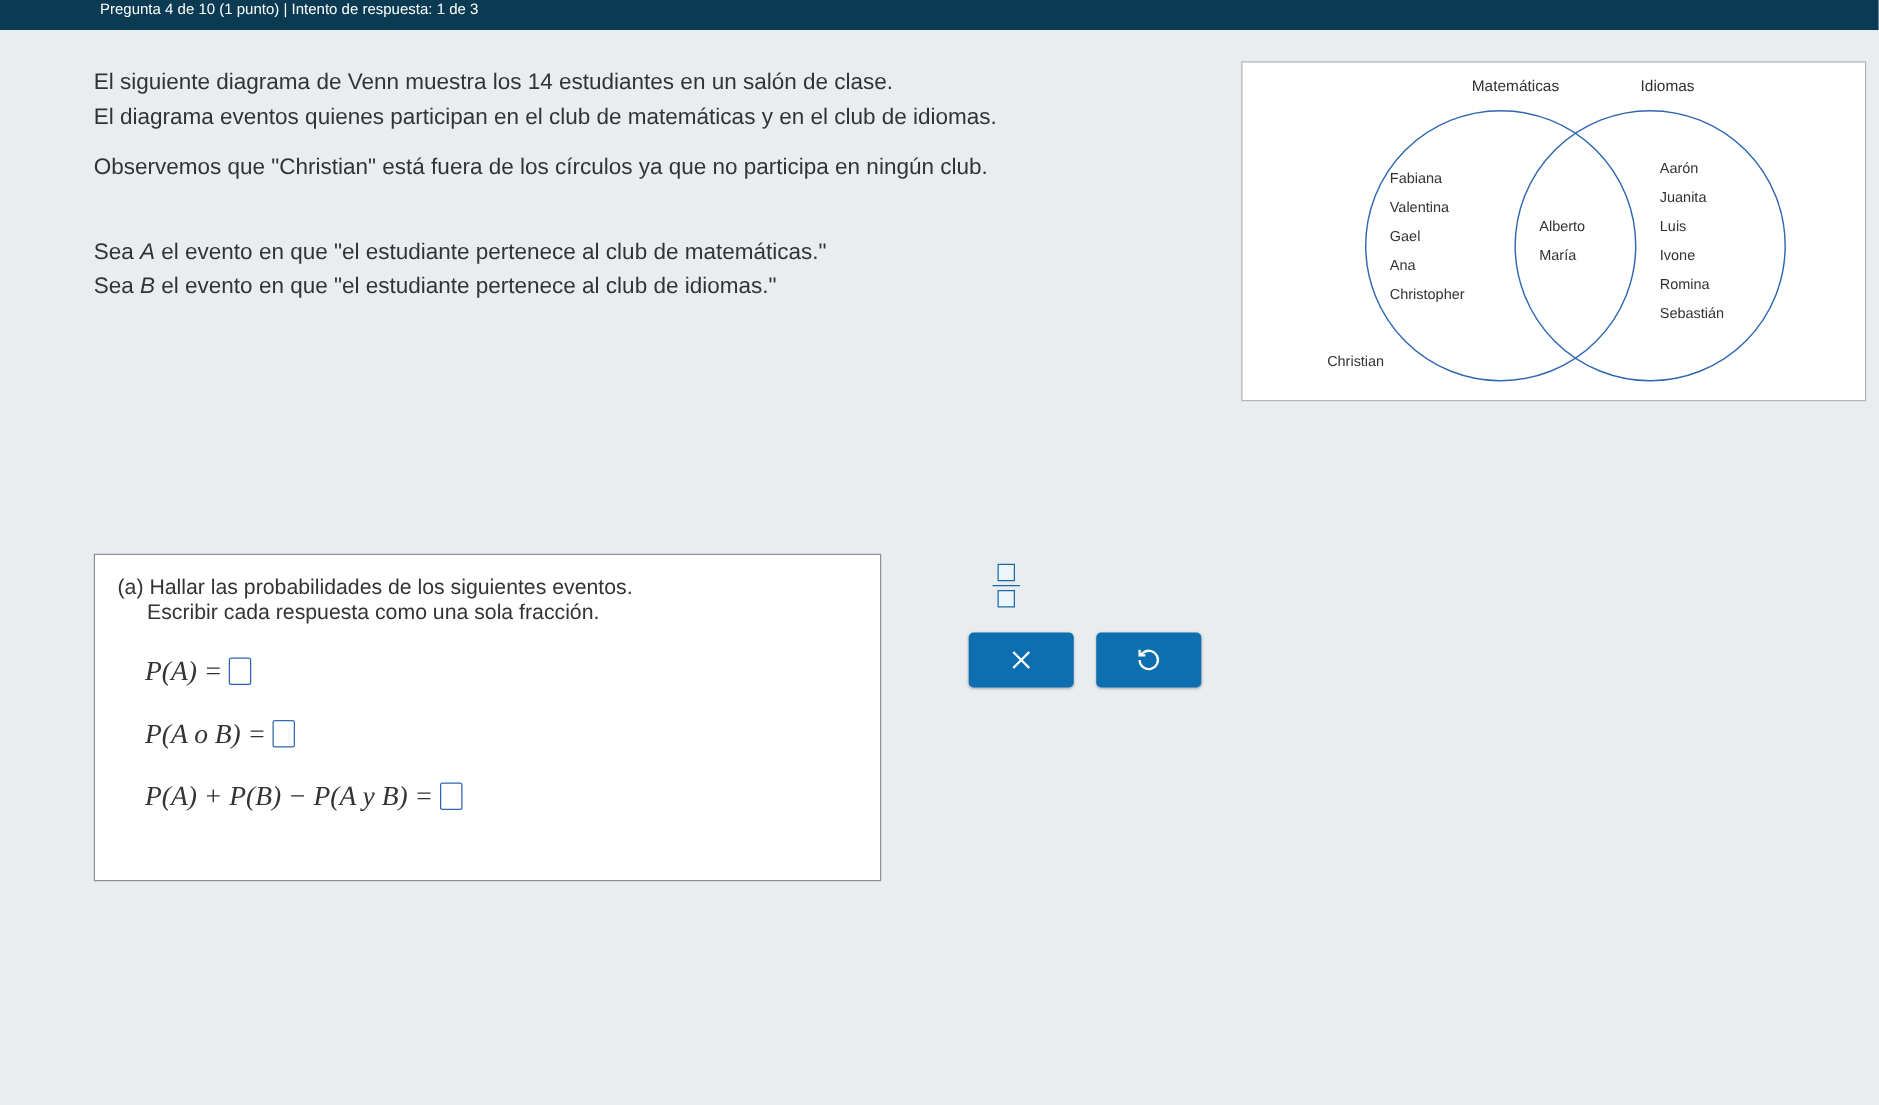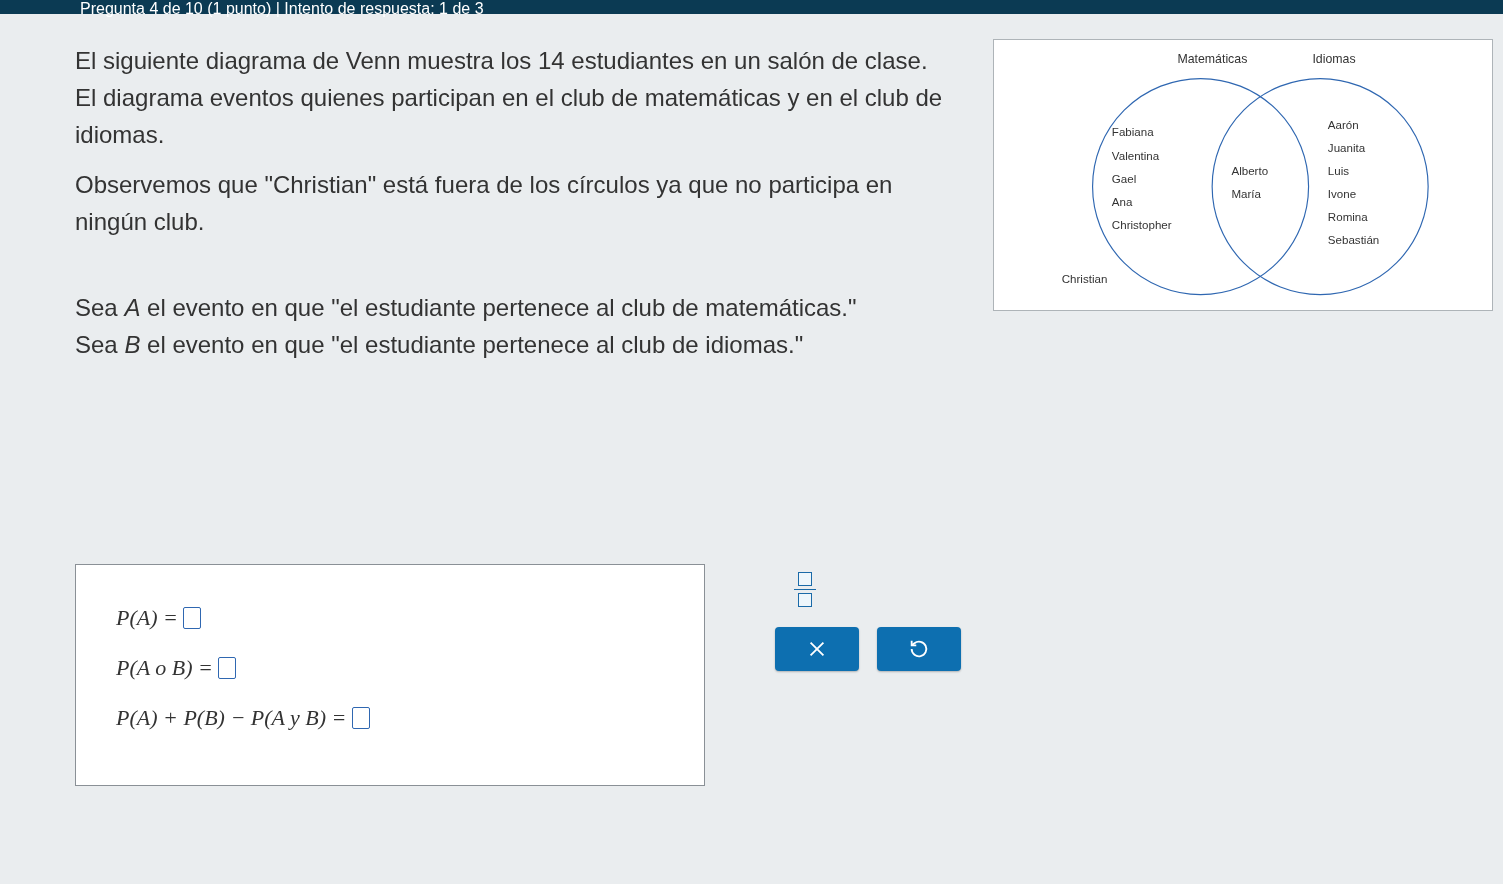--- a/index.html
+++ b/index.html
@@ -6,31 +6,31 @@
   body {
     font-family: Arial, Helvetica, sans-serif;
     background: #eaedef;
     width: 1503px;
     height: 884px;
     overflow: hidden;
   }
   .top-bar {
     background: #0b3a53;
     color: #fff;
-    height: 14px;
-    font-size: 16px;
+    height: 24px;
+    font-size: 12px;
     padding-left: 80px;
   }
   .content-wrapper {
     padding: 0 20px 0 75px;
     position: relative;
   }
   .problem-text {
     padding-top: 28px;
-    font-size: 24px;
+    font-size: 18px;
     color: #333;
     line-height: 1.55;
     width: 880px;
   }
   .problem-text p { margin-bottom: 12px; }
   .problem-text .em { font-style: italic; }
   .venn-container {
     position: absolute;
     top: 25px;
     right: 10px;
@@ -164,20 +164,25 @@
       <text class="venn-name" x="360" y="235">Romina</text>
       <text class="venn-name" x="360" y="265">Sebastián</text>
 
       <text class="venn-name" x="15" y="315">Christian</text>
     </svg>
   </div>
 
   <div class="lower-row">
 
     <div class="question-box">
+      <div class="q-head">
+        <span>(a)</span>
+        <span>Hallar las probabilidades de los siguientes eventos.</span><br>
+        &nbsp;&nbsp;&nbsp;&nbsp;&nbsp;<span>Escribir cada respuesta como una sola fracción.</span>
+      </div>
       <div class="eq">
         <span>P(A) = </span><span class="ans-slot"></span>
       </div>
       <div class="eq">
         <span>P(A o B) = </span><span class="ans-slot"></span>
       </div>
       <div class="eq">
         <span>P(A) + P(B) − P(A y B) = </span><span class="ans-slot"></span>
       </div>
     </div>

